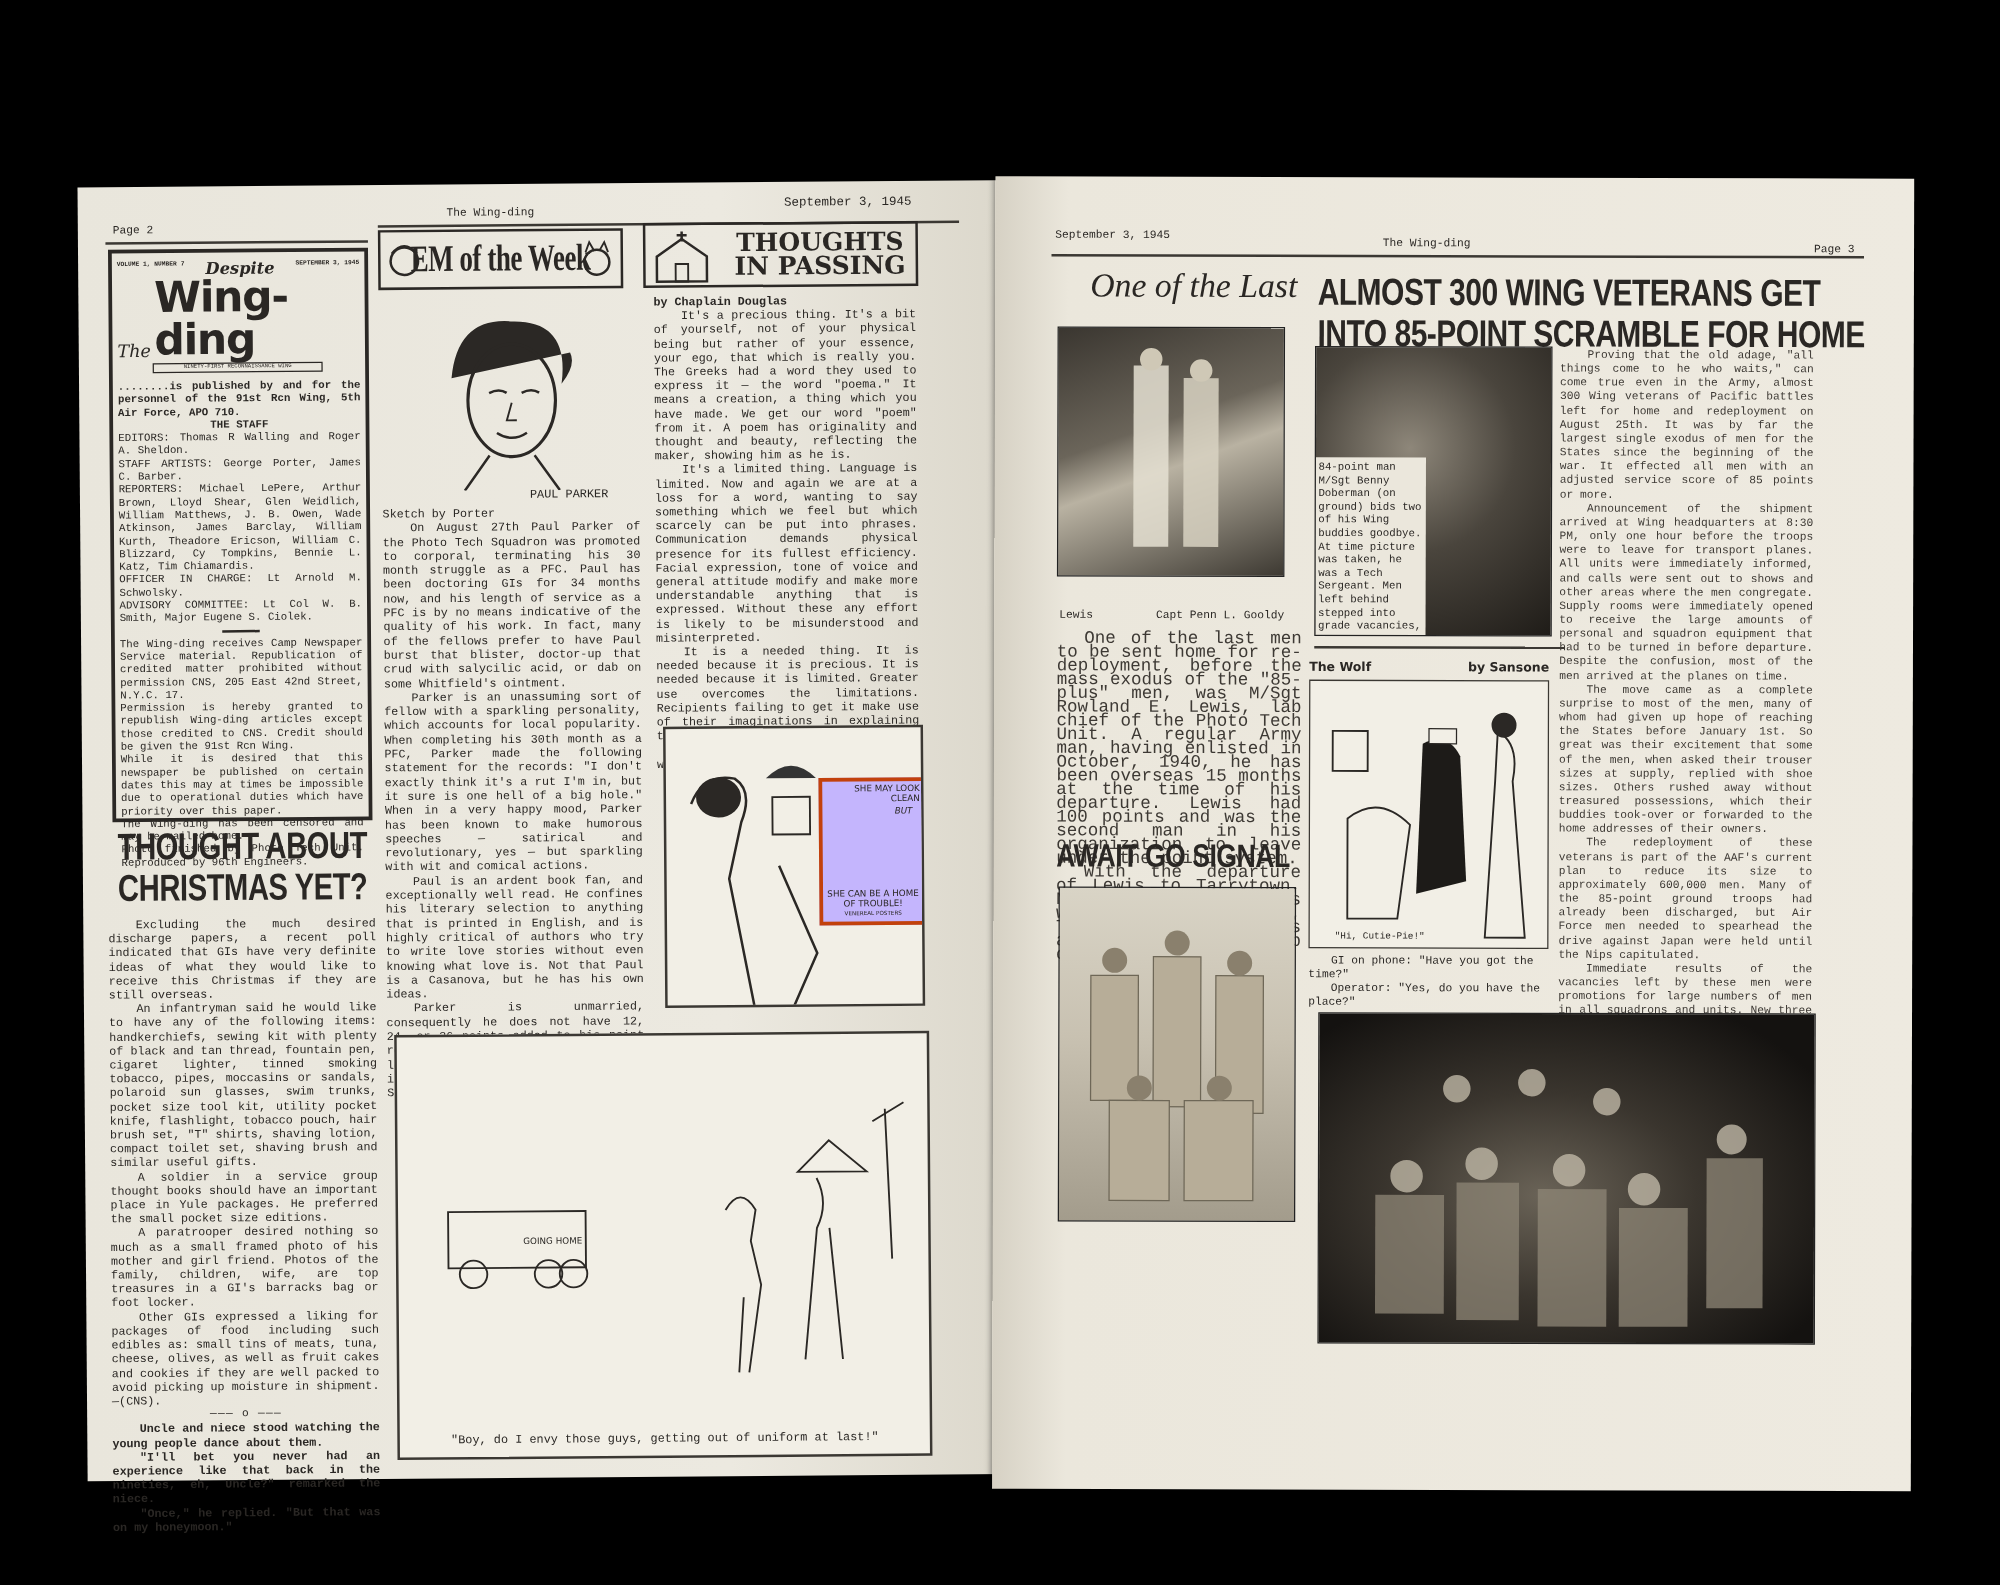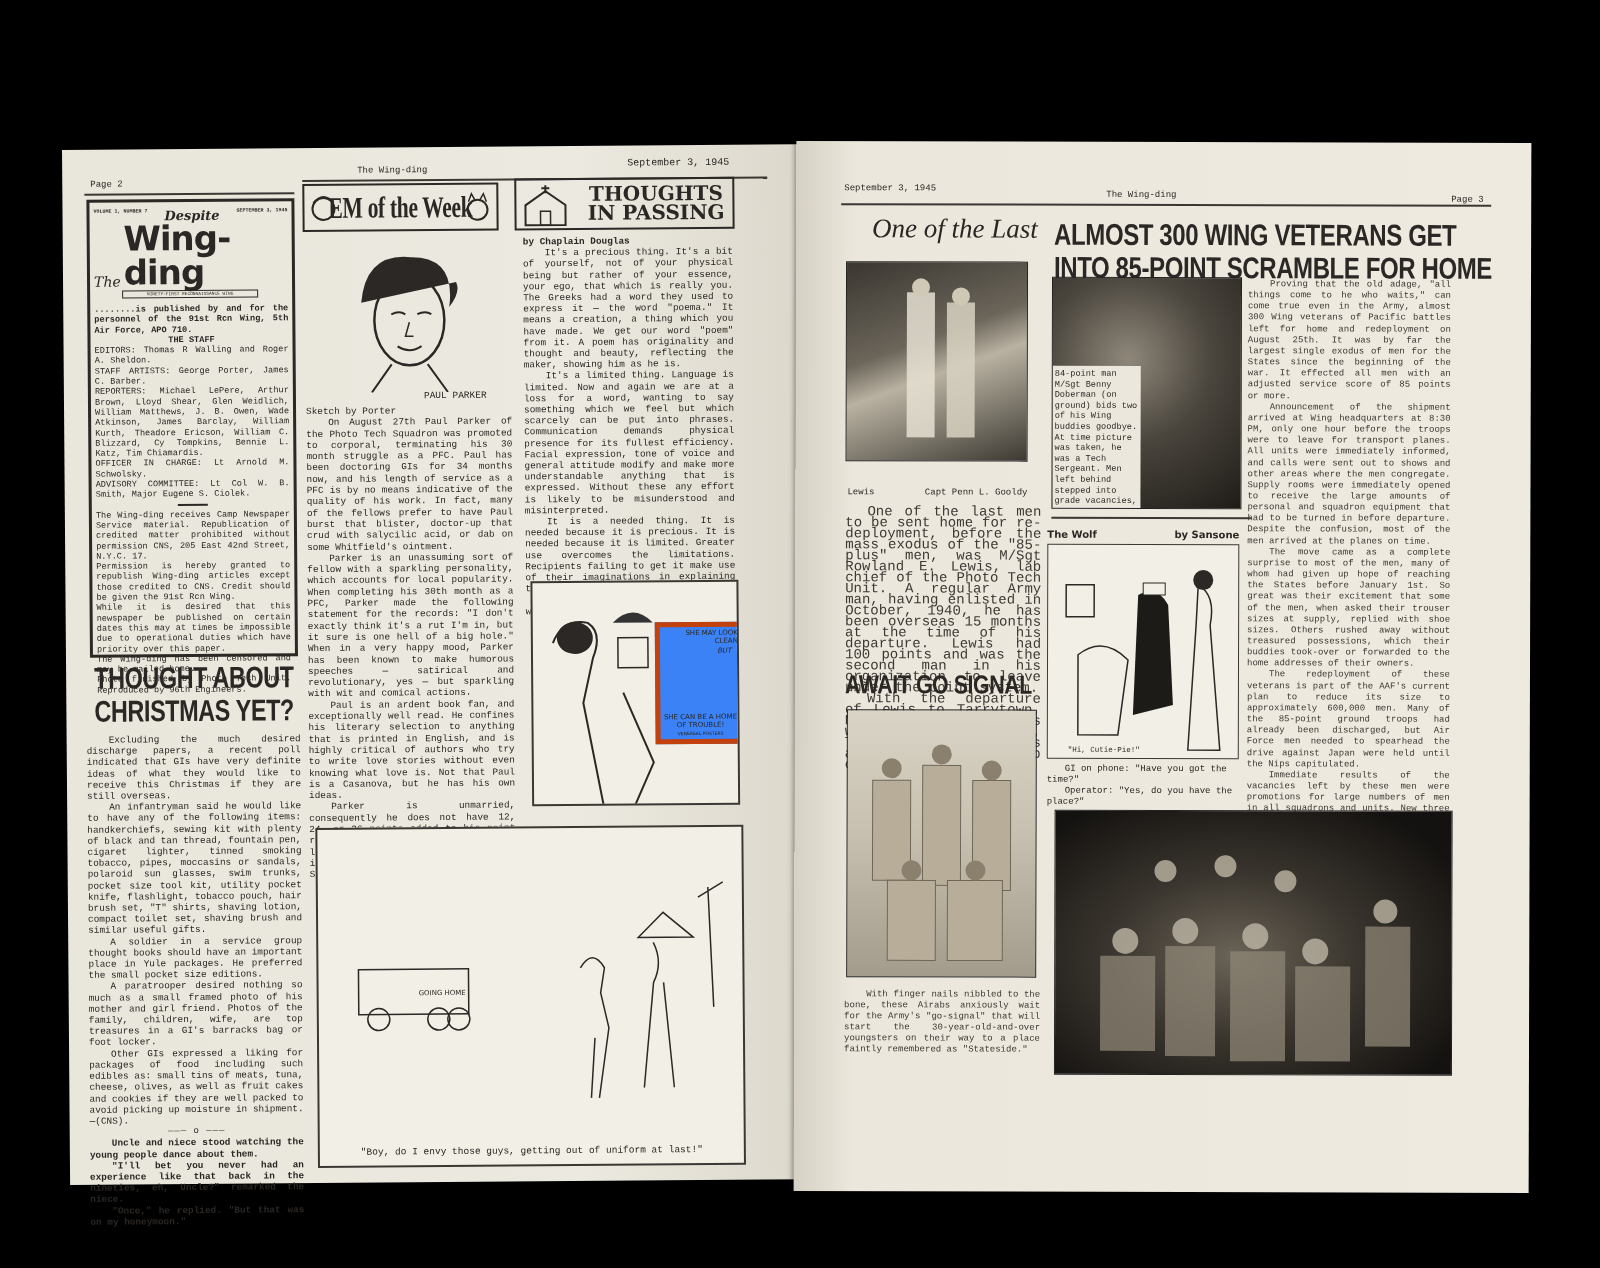--- a/index.html
+++ b/index.html
@@ -130,21 +130,21 @@
   </div>
 
   <div class="illus" style="left:465px;top:435px;width:208px;height:225px;">
     <svg width="208" height="225" style="position:absolute;left:0;top:0;">
       <path d="M20 60 Q30 35 55 40 Q70 50 60 75 L50 120 L70 225" fill="none" stroke="#2b2825" stroke-width="2"></path>
       <ellipse cx="42" cy="55" rx="18" ry="16" fill="#2b2825"></ellipse>
       <path d="M80 40 Q100 20 120 40 Z" fill="#333"></path>
       <rect x="85" y="55" width="30" height="30" fill="none" stroke="#2b2825" stroke-width="1.5"></rect>
       <path d="M90 110 L120 180 L100 225" fill="none" stroke="#2b2825" stroke-width="2"></path>
     </svg>
-    <div style="position:absolute;left:122px;top:40px;width:80px;height:112px;border:5px solid #c2410c;background:#3b82f6;font-family:'DejaVu Sans',sans-serif;font-size:7px;line-height:8px;">
+    <div style="position:absolute;left:122px;top:40px;width:80px;height:112px;border:3px solid #c2410c;background:#c4b5fd;font-family:'DejaVu Sans',sans-serif;font-size:7px;line-height:8px;">
       <div style="text-align:right;padding:2px;">SHE MAY LOOK CLEAN</div>
       <div style="text-align:right;padding:0 8px;font-style:italic;">BUT</div>
       <div style="position:absolute;bottom:10px;left:2px;right:2px;text-align:center;">SHE CAN BE A HOME OF TROUBLE!</div>
       <div style="position:absolute;bottom:1px;left:2px;right:2px;text-align:center;font-size:4.5px;">VENEREAL POSTERS</div>
     </div>
   </div>
 
   <div class="illus" style="left:248px;top:680px;width:428px;height:340px;">
     <svg width="428" height="310" style="position:absolute;left:0;top:0;">
       <rect x="40" y="140" width="110" height="45" fill="none" stroke="#2b2825" stroke-width="1.5"></rect>
@@ -237,21 +237,20 @@
       <g fill="#8a806d">
           <circle cx="44" cy="58" r="10"></circle>
           <circle cx="94" cy="44" r="10"></circle>
           <circle cx="144" cy="60" r="10"></circle>
           <circle cx="64" cy="160" r="10"></circle>
           <circle cx="128" cy="160" r="10"></circle>
         </g>
     </svg>
   </div>
   <div class="abs col-text" style="left:50px;top:848px;width:196px;font-size:9px;line-height:11px;color:#3d3934;">
-    <p>With finger nails nibbled to the bone, these Airabs anxiously wait for the Army's "go-signal" that will start the 30-year-old-and-over youngsters on their way to a place faintly remembered as "Stateside."</p>
   </div>
 
   <div class="photo" style="left:260px;top:668px;width:398px;height:265px;background:radial-gradient(ellipse at 45% 55%,#6a6357 0%,#3a352e 40%,#141210 85%);">
     <svg width="398" height="265" style="position:absolute;left:0;top:0;">
       <g fill="#bfb7a6" opacity=".8">
         <circle cx="70" cy="130" r="13"></circle>
           <circle cx="130" cy="120" r="13"></circle>
           <circle cx="200" cy="125" r="13"></circle>
           <circle cx="260" cy="140" r="13"></circle>
           <circle cx="330" cy="100" r="12"></circle>

